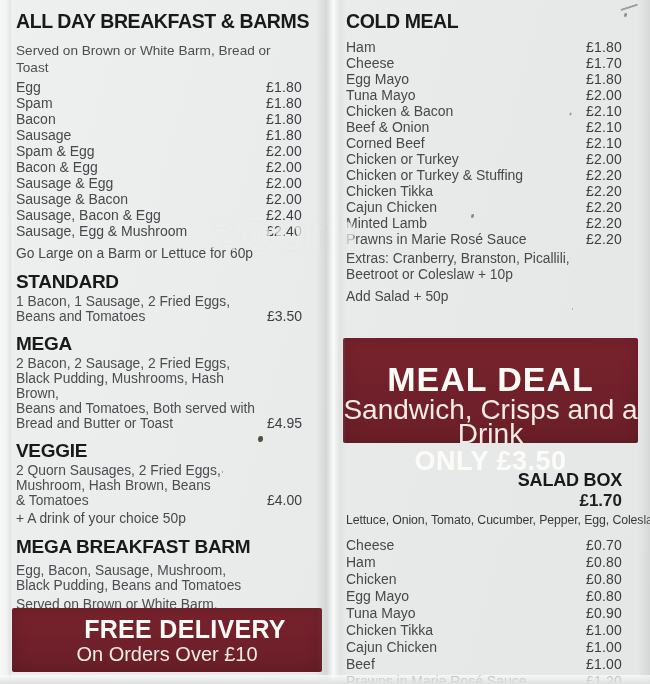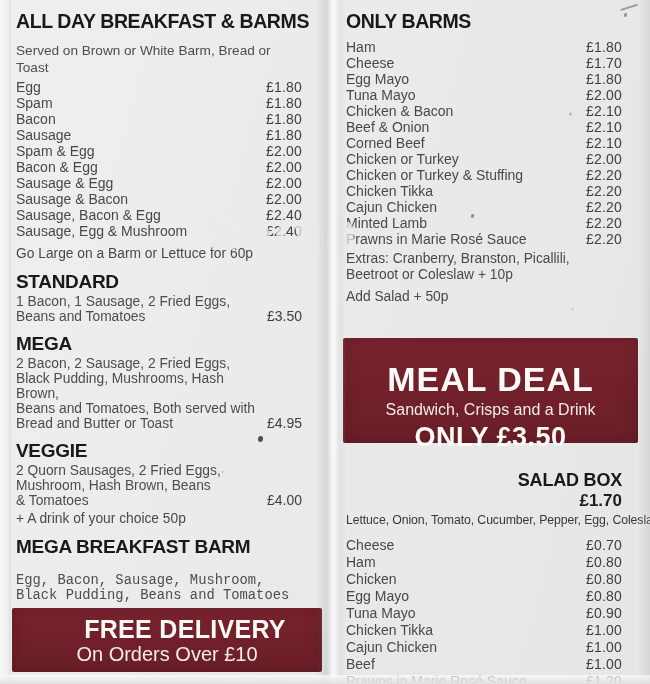--- a/index.html
+++ b/index.html
@@ -59,21 +59,21 @@
   
   .banner{position:absolute;background:#74212b;
     background:linear-gradient(180deg,#7a232e 0%,#70202a 55%,#6c1f28 100%);
     color:#f7f3ee;text-align:center;border-radius:2px;
     box-shadow:inset 0 0 18px rgba(0,0,0,.18);}
   .banner-free{left:12px;top:608px;width:310px;height:64px;padding-top:7px;box-sizing:border-box;}
   .banner-free .b1{font-size:25px;line-height:28px;font-weight:700;color:#fdfbf8;letter-spacing:.3px;padding-left:36px;}
   .banner-free .b2{font-size:20px;line-height:23px;color:#f3ece6;}
   .banner-meal{left:343px;top:338px;width:295px;height:105px;padding-top:23px;box-sizing:border-box;}
   .banner-meal .b1{font-size:34px;line-height:37px;font-weight:700;letter-spacing:1px;color:#fdfbf8;}
-  .banner-meal .b2{font-size:16px;line-height:24px;color:#f3ece6;}
+  .banner-meal .b2{font-size:28px;line-height:24px;color:#f3ece6;}
   .banner-meal .b3{font-size:27px;line-height:30px;font-weight:700;color:#fdfbf8;letter-spacing:.5px;}
 
   
   .cold-list{margin-top:6px;}
   .extras{margin-top:4px;font-size:13.8px;line-height:15.5px;color:#464a4c;white-space:pre-line;}
   .add-salad{margin-top:7px;font-size:13.8px;color:#464a4c;}
   .salad{margin-top:166px;}
   .salad-head{display:flex;justify-content:space-between;align-items:flex-end;flex-direction:column;}
   .salad-title{font-size:18px;font-weight:700;color:#17191a;letter-spacing:-.2px;}
   .salad-price{font-size:17px;font-weight:700;color:#1d2022;}
@@ -163,32 +163,32 @@
     <div class="sec-title">VEGGIE</div>
     <div class="desc-block">
       <div class="desc">2 Quorn Sausages, 2 Fried Eggs,
 Mushroom, Hash Brown, Beans
 &amp; Tomatoes</div>
       <div class="desc-price">£4.00</div>
     </div>
     <div class="note" style="margin-top:2px;">+ A drink of your choice 50p</div>
 
     <div class="sec-title">MEGA BREAKFAST BARM</div>
-    <div class="desc" style="margin-top:16px;font-family:Liberation Mono, monospace;">Egg, Bacon, Sausage, Mushroom,
+    <div class="desc" style="margin-top:6px;">Egg, Bacon, Sausage, Mushroom,
 Black Pudding, Beans and Tomatoes</div>
     <div class="desc-block" style="margin-top:4px;">
       <div class="desc">Served on Brown or White Barm,
 Bread or Toast</div>
       <div class="desc-price">£2.95</div>
     </div>
     <div class="note" style="margin-top:8px;">Extra Items 50p each</div>
   </div>
 
   <div class="col col-right">
-    <div class="menu-title">ONLY BARMS</div>
+    <div class="menu-title">COLD MEAL</div>
 
     <div class="item-list cold-list">
 
         <div class="row">
           <span class="name">Ham</span>
           <span class="price">£1.80</span>
         </div>
 
         <div class="row">
           <span class="name">Cheese</span>

